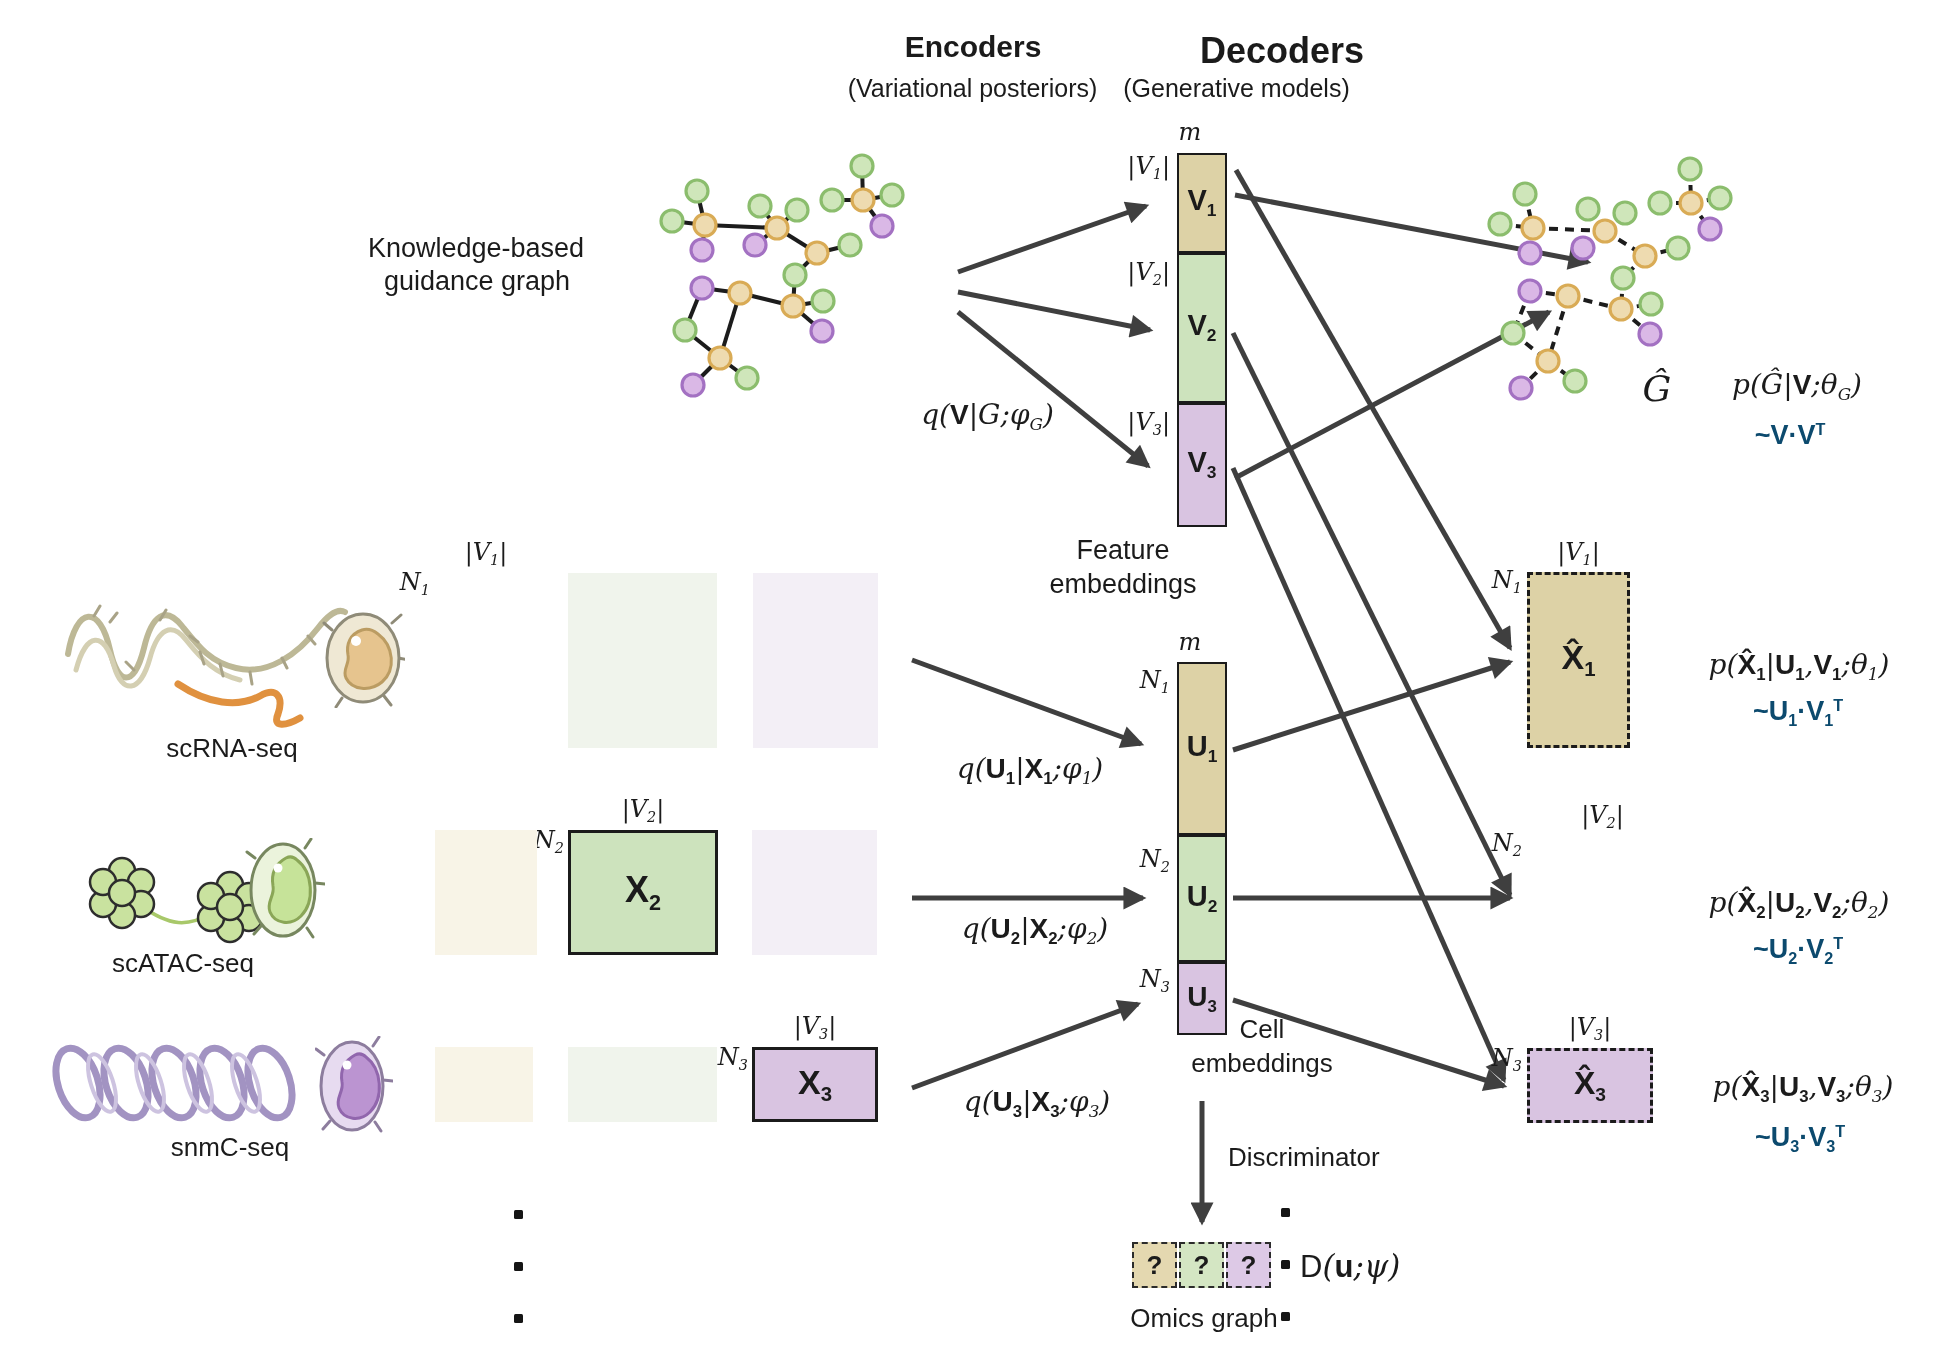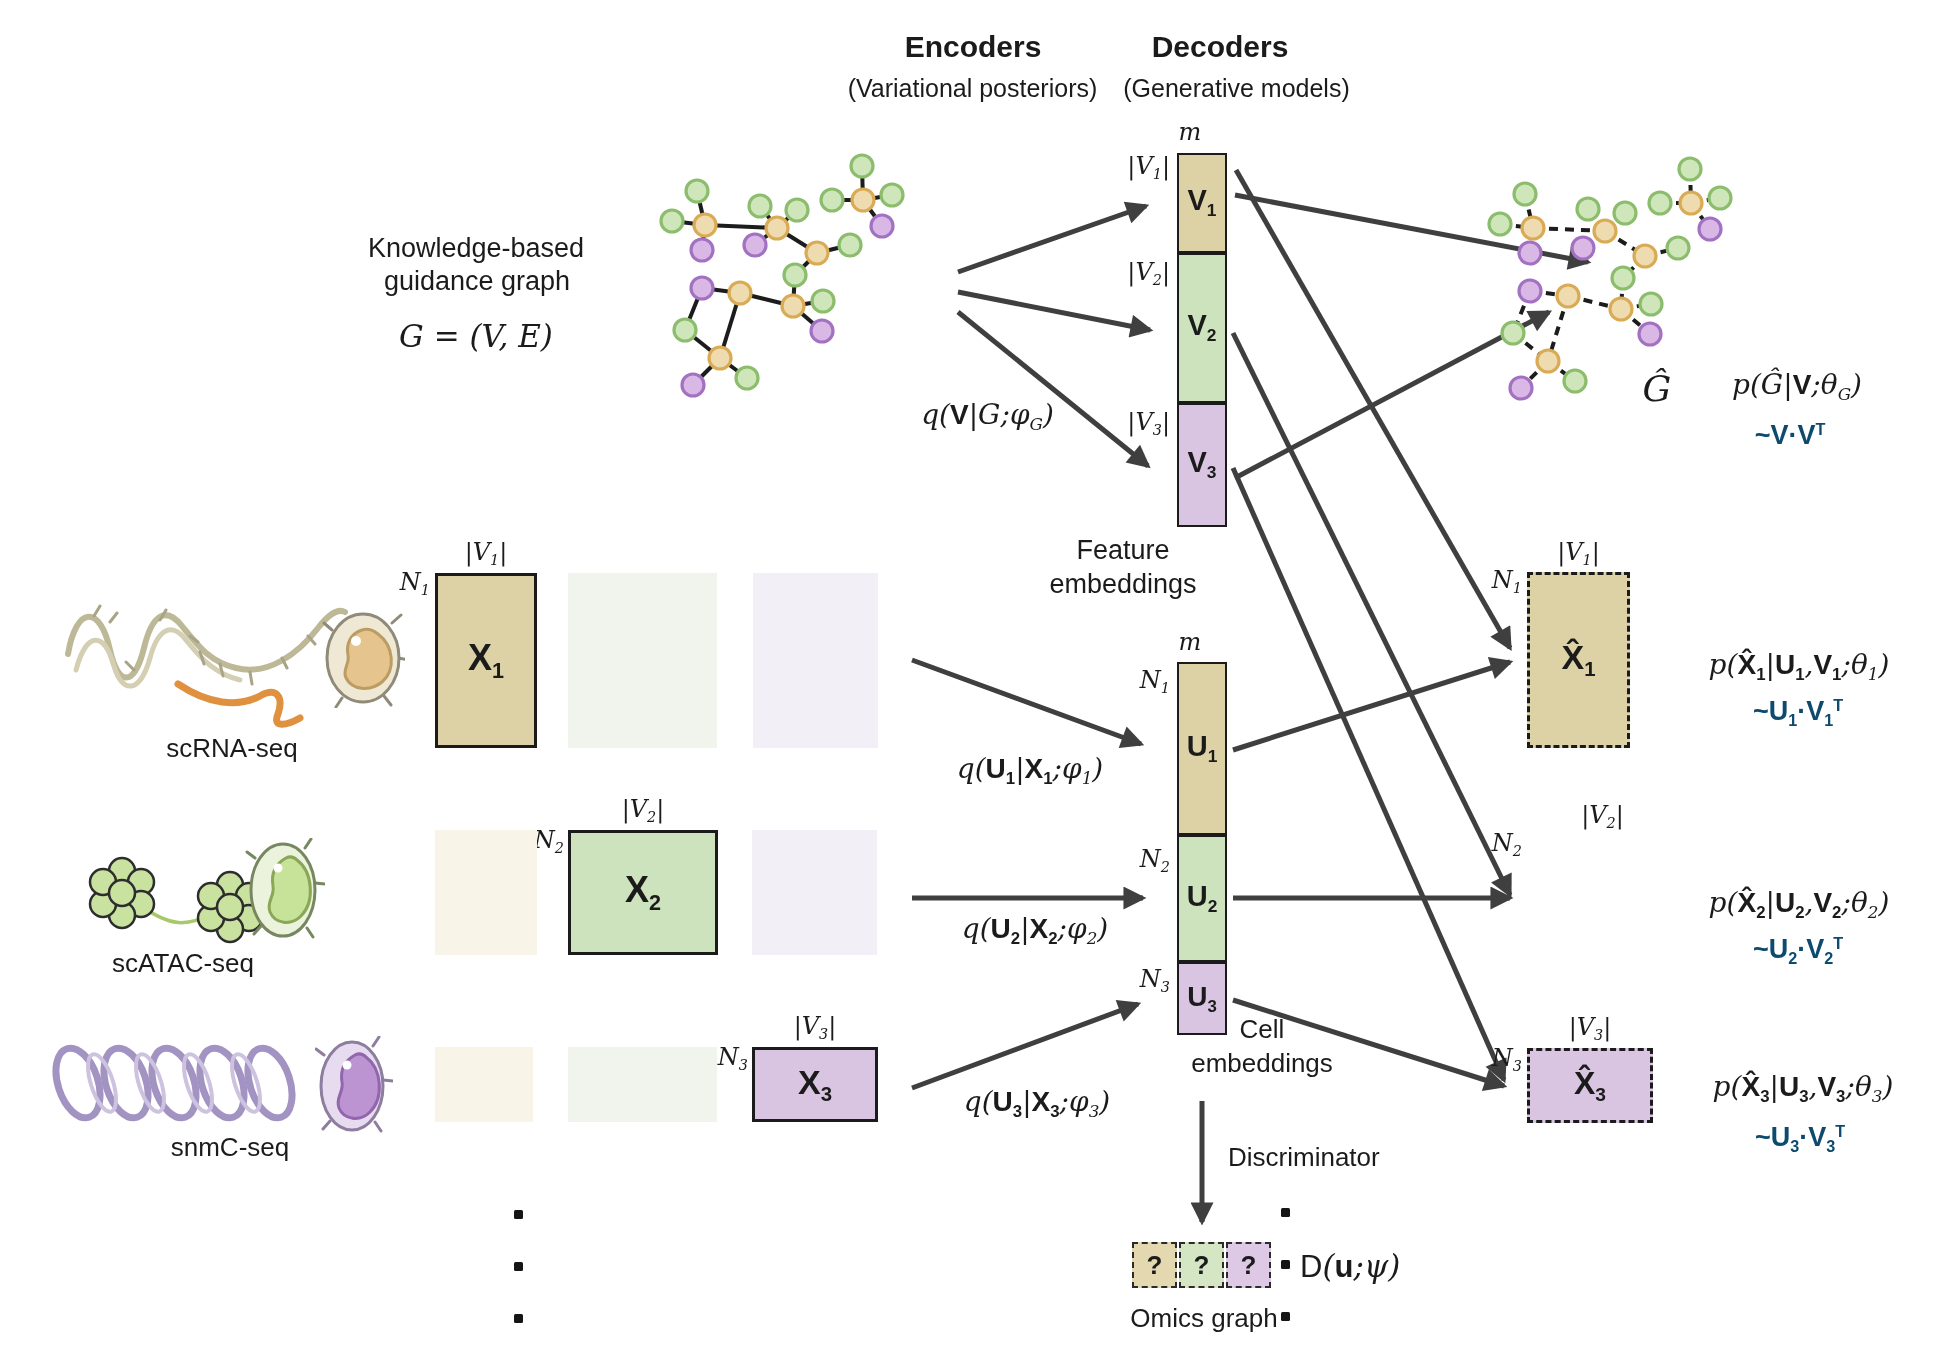--- a/index.html
+++ b/index.html
@@ -157,26 +157,25 @@
       <circle cx="183" cy="153" r="11" fill="#cfe6ba" stroke="#8bbd6d" stroke-width="3.2"></circle>
       <circle cx="182" cy="183" r="11" fill="#dab8e6" stroke="#a371c2" stroke-width="3.2"></circle>
       <circle cx="45" cy="182" r="11" fill="#cfe6ba" stroke="#8bbd6d" stroke-width="3.2"></circle>
       <circle cx="80" cy="210" r="11" fill="#eedbb0" stroke="#d9ab55" stroke-width="3.2"></circle>
       <circle cx="107" cy="230" r="11" fill="#cfe6ba" stroke="#8bbd6d" stroke-width="3.2"></circle>
       <circle cx="53" cy="237" r="11" fill="#dab8e6" stroke="#a371c2" stroke-width="3.2"></circle>
     </svg>
 
   <div class="abs lbl c bold" style="left:858px;top:30px;width:230px;font-size:30px;">Encoders</div>
   <div class="abs lbl c" style="left:820px;top:74px;width:305px;font-size:25px;">(Variational posteriors)</div>
-  <div class="abs lbl c bold" style="left:1105px;top:30px;width:230px;font-size:30px;">Decoders</div>
+  <div class="abs lbl c bold" style="left:1167px;top:30px;width:230px;font-size:36px;">Decoders</div>
   <div class="abs lbl c" style="left:1084px;top:74px;width:305px;font-size:25px;">(Generative models)</div>
 
   <div class="abs lbl c" style="left:326px;top:233px;width:300px;font-size:27px;">Knowledge-based</div>
   <div class="abs lbl c" style="left:327px;top:266px;width:300px;font-size:27px;">guidance graph</div>
-  <div class="abs formula c" style="left:326px;top:318px;width:300px;font-size:31px;">G = (V, E)</div>
 
   <div class="abs formula c" style="left:1160px;top:118px;width:60px;font-size:24px;">m</div>
   <div class="abs formula r" style="left:1080px;top:152px;width:90px;font-size:24px;">|V<sub>1</sub>|</div>
   <div class="abs formula r" style="left:1080px;top:258px;width:90px;font-size:24px;">|V<sub>2</sub>|</div>
   <div class="abs formula r" style="left:1080px;top:408px;width:90px;font-size:24px;">|V<sub>3</sub>|</div>
   <div class="seg bg-tan" style="left:1177px;top:153px;width:50px;height:100px;">
       <span class="boxlabel" style="font-size:29px;">V<sub>1</sub></span>
     </div>
   <div class="seg bg-green" style="left:1177px;top:253px;width:50px;height:150px;">
       <span class="boxlabel" style="font-size:29px;">V<sub>2</sub></span>
@@ -271,23 +270,20 @@
   <svg class="abs" style="left:315px;top:1036px;" width="78" height="100" viewBox="0 0 78 100">
     <path d="M58,10 l6,-9 M68,44 l10,1 M60,86 l6,9 M15,85 l-7,8 M9,19 l-8,-6" stroke="#8d7d9e" stroke-width="3" stroke-linecap="round"></path>
     <ellipse cx="37" cy="50" rx="31" ry="44" fill="#e7dbf0" stroke="#8d7d9e" stroke-width="3"></ellipse>
     <path d="M51,21 C67,33 69,62 55,76 C45,86 29,84 24,72 C20,62 29,56 27,46 C25,34 29,25 40,19 C44,17 48,18 51,21 z" fill="#bb94d1" stroke="#9166ad" stroke-width="3"></path>
     <circle cx="32" cy="29" r="4.5" fill="#ffffff"></circle>
   </svg>
   <div class="abs lbl c" style="left:130px;top:1132px;width:200px;font-size:26px;">snmC-seq</div>
 
   <div class="abs formula c" style="left:435px;top:538px;width:102px;font-size:24px;">|V<sub>1</sub>|</div>
   <div class="abs formula r" style="left:360px;top:568px;width:70px;font-size:24px;">N<sub>1</sub></div>
-  <div class="mbox bg-tan" style="left:435px;top:573px;width:102px;height:175px;">
-      <span class="boxlabel" style="font-size:36px;">X<sub>1</sub></span>
-    </div>
   <div class="faint f-green" style="left:568px;top:573px;width:149px;height:175px;"></div>
   <div class="faint f-purple" style="left:753px;top:573px;width:125px;height:175px;"></div>
 
   <div class="abs formula c" style="left:568px;top:795px;width:150px;font-size:24px;">|V<sub>2</sub>|</div>
   <div class="abs formula r" style="left:494px;top:826px;width:70px;font-size:24px;">N<sub>2</sub></div>
   <div class="faint f-tan" style="left:435px;top:830px;width:102px;height:125px;"></div>
   <div class="mbox bg-green" style="left:568px;top:830px;width:150px;height:125px;">
       <span class="boxlabel" style="font-size:36px;">X<sub>2</sub></span>
     </div>
   <div class="faint f-purple" style="left:752px;top:830px;width:125px;height:125px;"></div>

